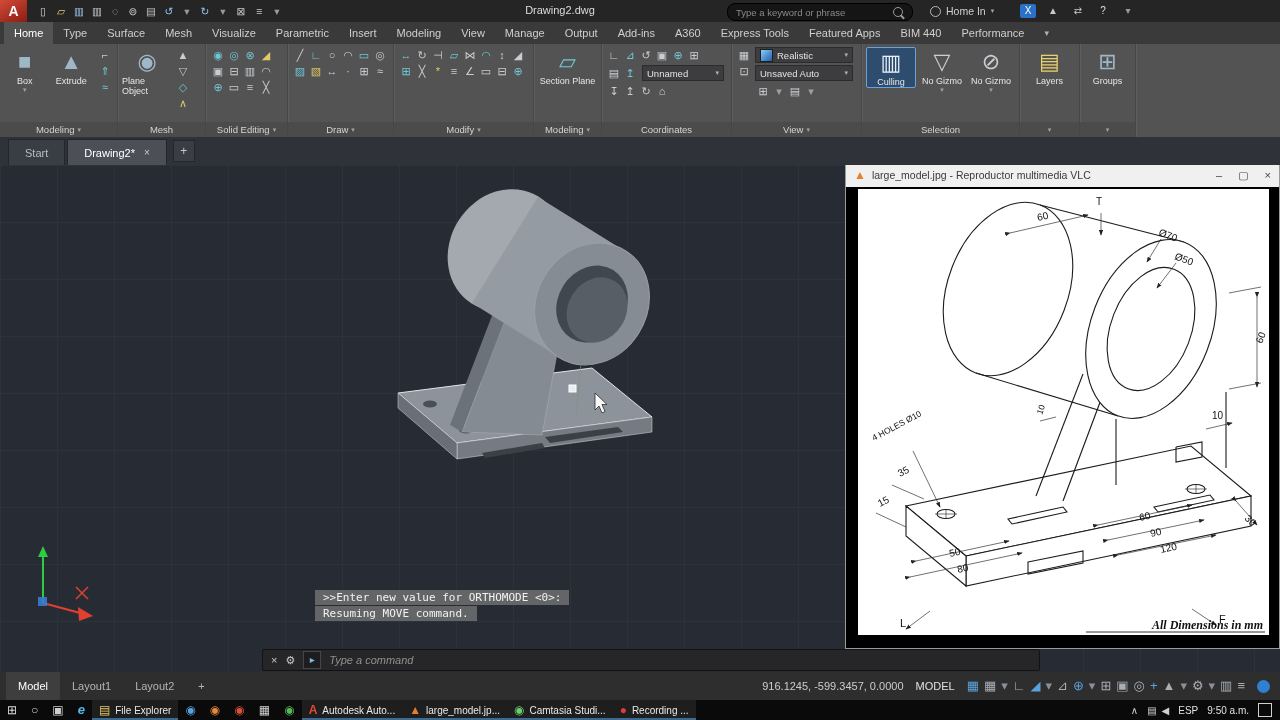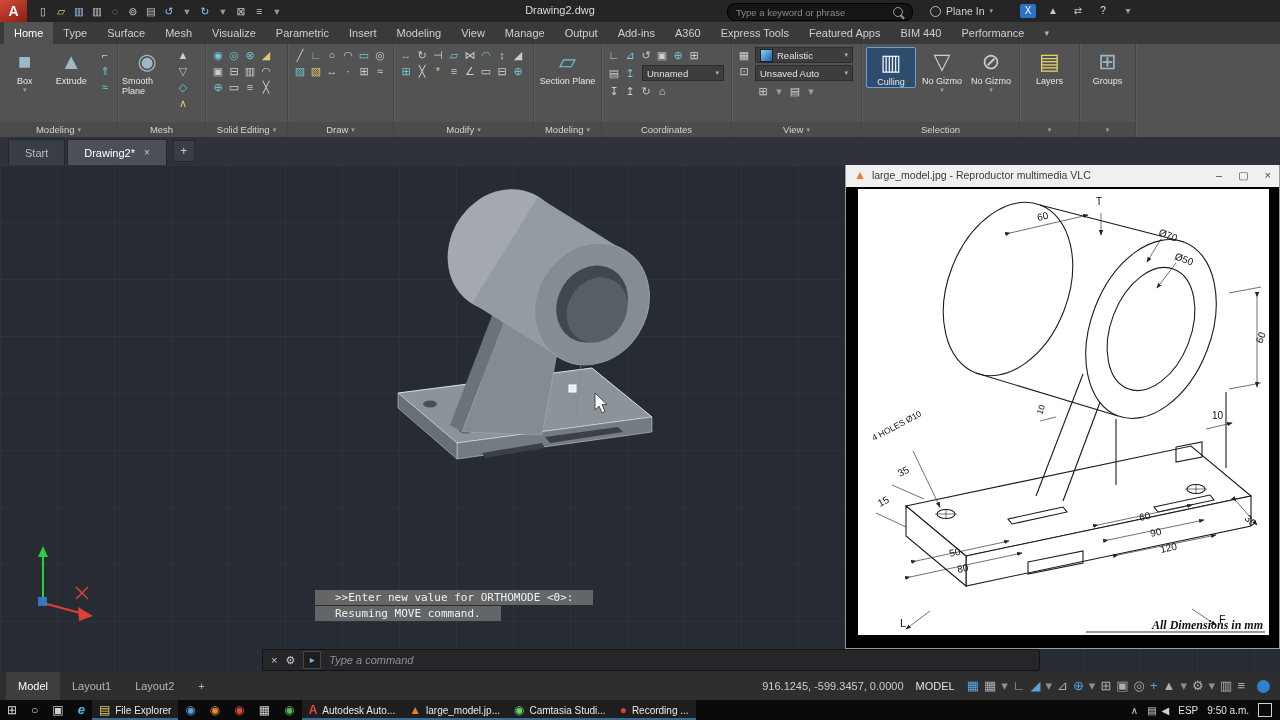--- a/index.html
+++ b/index.html
@@ -56,21 +56,21 @@
   .ftadd{width:20px;height:20px;margin:0 0 3px 4px;text-align:center;line-height:20px;color:#c8c8c8;font-size:12px;background:#3a3e44;border:1px solid #24272c;}
 
   
   .viewport{position:absolute;top:165px;left:0;width:1280px;height:507px;background-color:#272c34;
     background-image:linear-gradient(rgba(140,160,185,0.055) 1px,transparent 1px),linear-gradient(90deg,rgba(140,160,185,0.055) 1px,transparent 1px);
     background-size:57px 57px;z-index:1;}
   .modelsvg{position:absolute;left:330px;top:20px;width:340px;height:300px;}
   .ucssvg{position:absolute;left:18px;top:378px;width:90px;height:95px;}
   .cmdhist{position:absolute;left:315px;top:425px;display:flex;flex-direction:column;align-items:flex-start;gap:1px;
     font-family:"DejaVu Sans Mono",monospace;font-size:11px;color:#f2f2f2;}
-  .cmd-line{background:rgba(112,112,112,0.85);padding:1px 20px;white-space:pre;display:block;}
+  .cmd-line{background:rgba(112,112,112,0.85);padding:1px 8px;white-space:pre;display:block;}
 
   
   .cmdbar{position:absolute;top:649px;left:262px;width:778px;height:22px;background:rgba(38,38,40,0.95);border:1px solid #121215;border-radius:2px;
     display:flex;align-items:center;gap:8px;padding:0 8px;z-index:8;color:#c8c8c8;box-sizing:border-box;}
   .cmdx,.cmdtool{font-size:11px;}
   .cmdprompt{width:16px;height:16px;background:#1d1d20;border:1px solid #45454a;color:#7ab8e8;text-align:center;line-height:16px;font-size:10px;}
   .cmdph{font-style:italic;color:#909090;font-size:11px;}
 
   
   .statusbar{position:absolute;top:672px;left:0;width:1280px;height:28px;background:#2e2e2e;display:flex;align-items:center;padding-left:6px;z-index:10;font-size:11px;box-sizing:border-box;}
@@ -127,21 +127,21 @@
         <span class="qicon" style="color: rgb(200, 200, 200);">≡</span>
         <span class="qicon" style="color: rgb(154, 154, 154);">▾</span>
       </div>
     <div class="wtitle">Drawing2.dwg</div>
     <div class="searchbox">
       <input class="searchinput" placeholder="Type a keyword or phrase" style="">
       <span class="mag"></span>
     </div>
     <div class="signin">
       <span class="usercircle"></span>
-      <span>Plane In</span>
+      <span>Home In</span>
       <span class="caret">▾</span>
     </div>
     <div class="rticons">
         <span class="tic" style="color: rgb(255, 255, 255); background: rgb(42, 114, 200);">X</span>
         <span class="tic" style="color: rgb(200, 200, 200);">▲</span>
         <span class="tic" style="color: rgb(200, 200, 200);">⇄</span>
         <span class="tic" style="color: rgb(224, 224, 224);">?</span>
         <span class="tic" style="color: rgb(154, 154, 154);">▾</span>
       </div>
   </div>
@@ -191,21 +191,21 @@
       <div class="plabel">
         <span>Modeling</span>
         <span class="caret">▾</span>
       </div>
     </div>
 
     <div class="panel" style="width:88px">
       <div class="pcontent">
         <div class="bigbtn" style="width:50px">
           <span class="bicon" style="color:#9fb8c8">◉</span>
-          <span class="blabel">Smooth Plane</span>
+          <span class="blabel">Plane Object</span>
         </div>
         <div class="icol">
             <span class="ric" style="color: rgb(200, 205, 210);">▲</span>
             <span class="ric" style="color: rgb(200, 205, 210);">▽</span>
             <span class="ric" style="color: rgb(111, 198, 212);">◇</span>
             <span class="ric" style="color: rgb(224, 201, 106);">∧</span>
           </div>
       </div>
       <div class="plabel">
         <span>Mesh</span>

